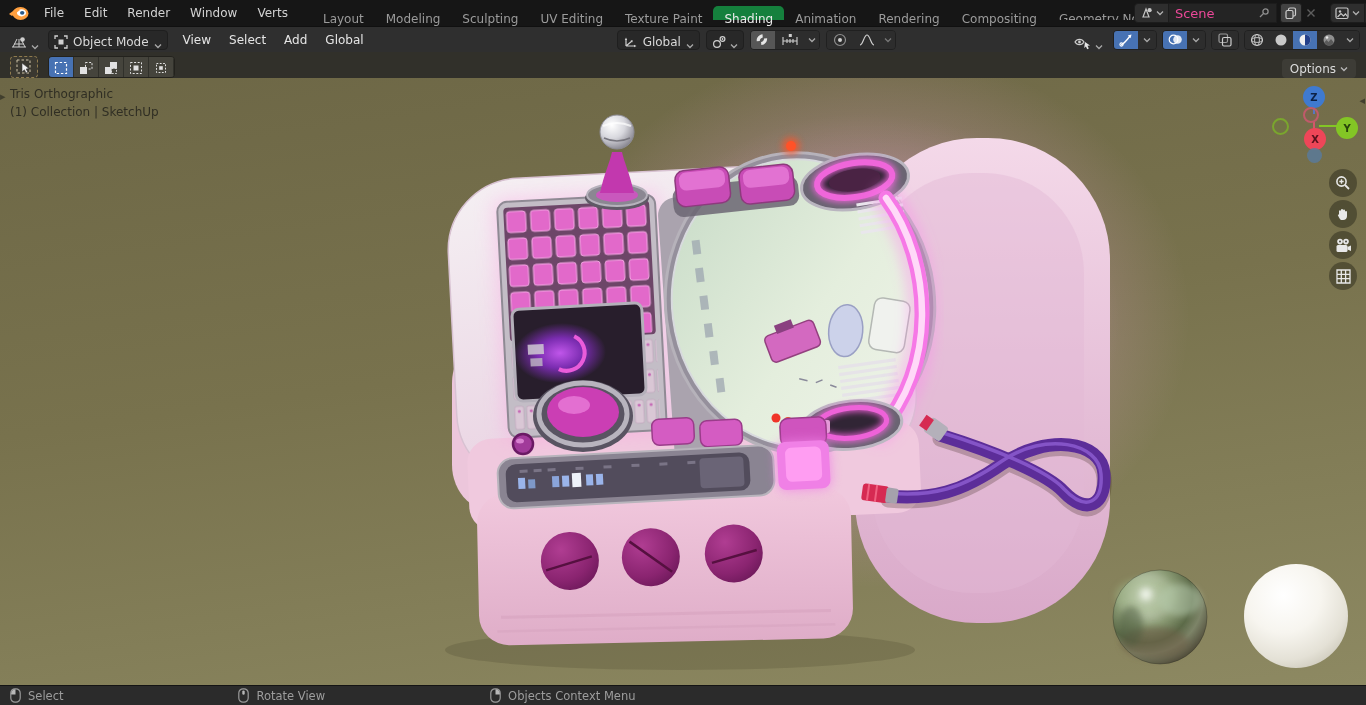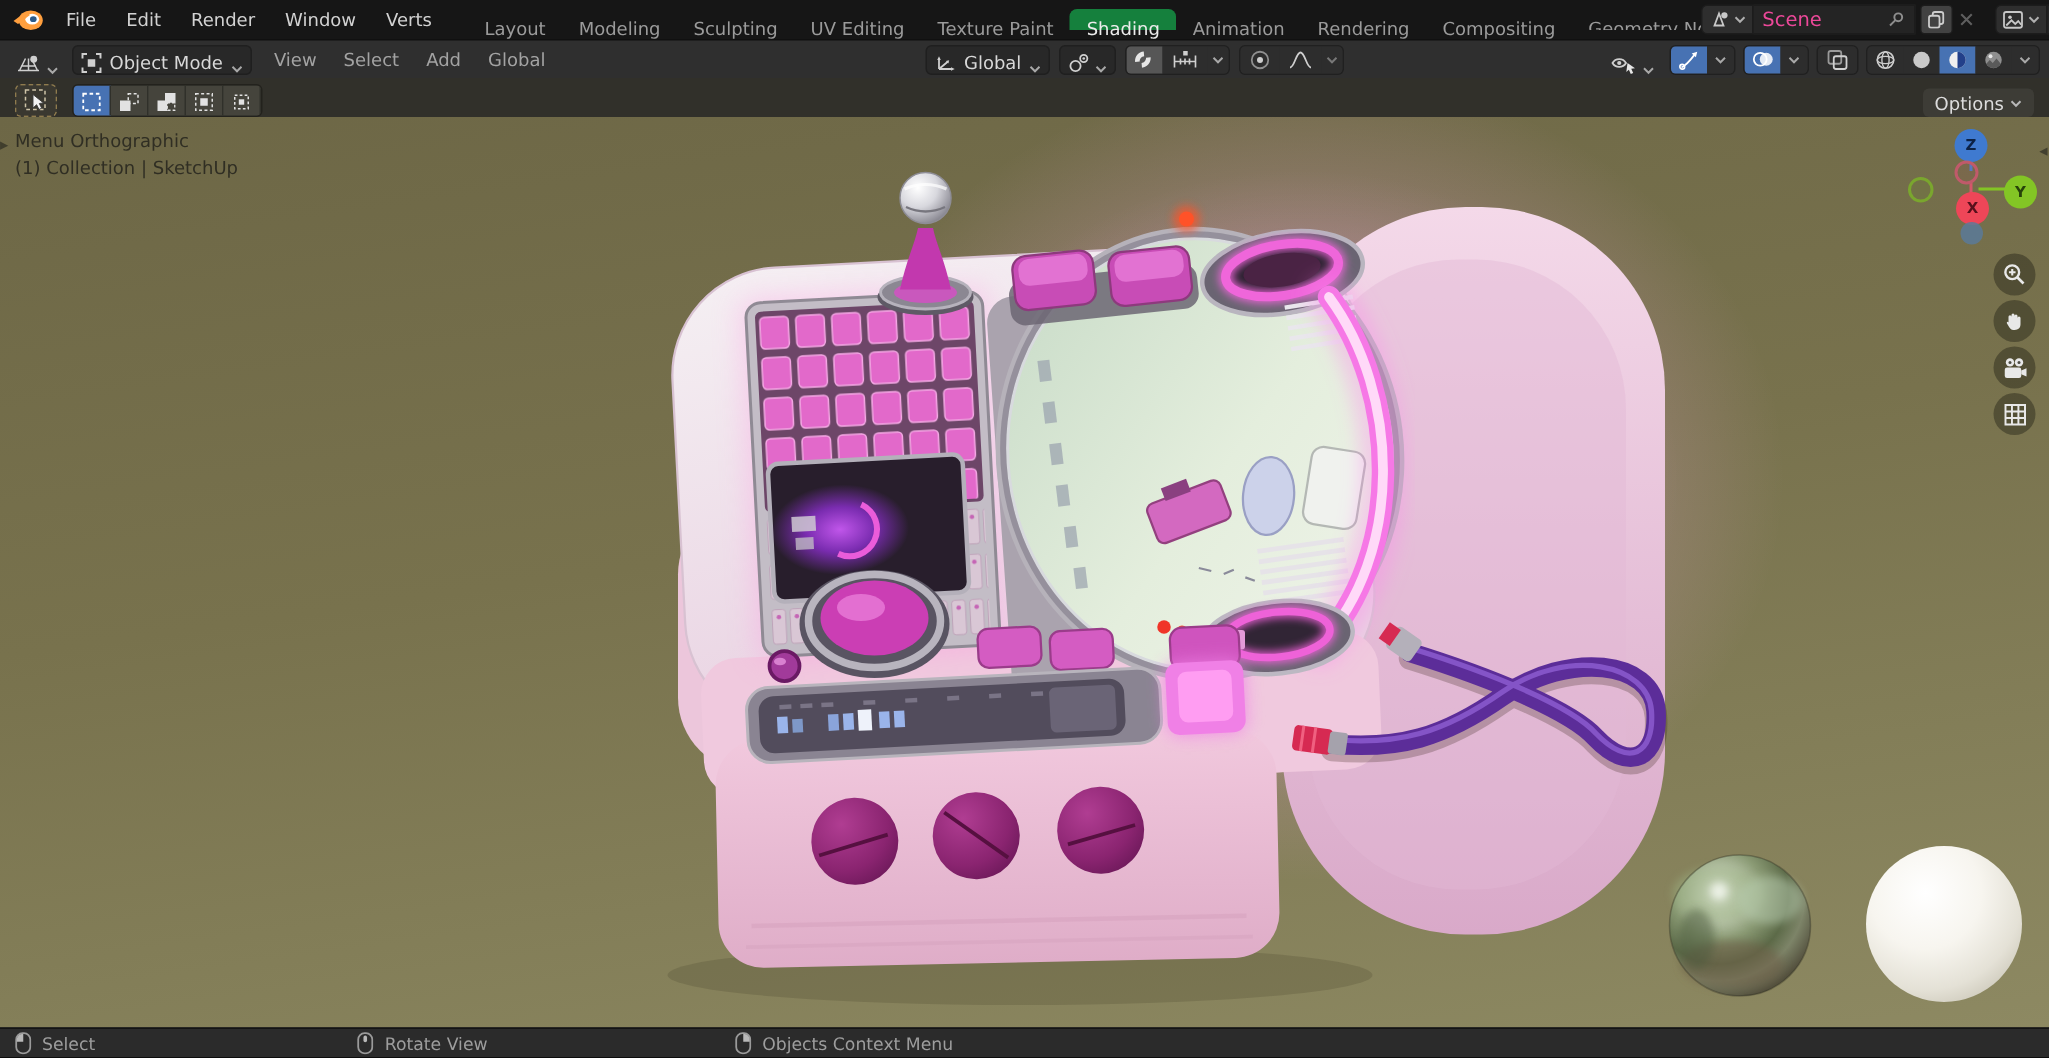--- a/index.html
+++ b/index.html
@@ -27,21 +27,21 @@
   .mini-btn { width:22px; height:20px; background:#424242; border:1px solid #1c1c1c;
     border-radius:3px; margin-left:3px; display:flex; align-items:center; justify-content:center; }
   .ghost-btn { width:18px; height:20px; display:flex; align-items:center; justify-content:center; opacity:.55; }
 
   
   .vp-header { position:absolute; top:26px; left:0; width:1366px; height:26px;
     background:#2f2f2f; border-top:1px solid #101010; display:flex; align-items:center; padding:0 6px; }
   .hbtn { display:flex; align-items:flex-end; gap:3px; height:20px; padding:0 5px; border-radius:4px; }
   .dark { background:#282828; border:1px solid #1f1f1f; }
   .hbtn .lbl { font-size:12px; color:#d8d8d8; padding:0 2px; }
-  .hmenu { height:26px; line-height:26px; padding:0 9px; font-size:12px; color:#a3a3a3; }
+  .hmenu { height:26px; line-height:26px; padding:0 9px; font-size:12px; color:#e5e5e5; }
   .ctr { margin-left:228px; display:flex; align-items:center; gap:6px;padding-left:16px; }
   .seg { display:flex; align-items:center; height:20px; border-radius:4px; overflow:hidden; border:1px solid #202020; }
   .seg > * { height:20px; display:flex; align-items:center; justify-content:center; }
   .tog { width:24px; background:#2d2d2d; }
   .tog.on-gray { background:#565656; }
   .tog.on-blue { background:#4772b3; }
   .chev-cell { width:14px; background:#2d2d2d; }
   .rgt { margin-left:auto; display:flex; align-items:center; gap:5px; }
 
   
@@ -663,21 +663,21 @@
         <ellipse cx="1155" cy="565" rx="34" ry="16" fill="#6e5f46" opacity="0.55" filter="url(#blur3)"></ellipse>
         <ellipse cx="1131" cy="548" rx="12" ry="20" fill="#4c5a3c" opacity="0.5" filter="url(#blur3)"></ellipse>
         <circle cx="1146" cy="516" r="6" fill="#f4f8f0" opacity="0.85" filter="url(#blur3)"></circle>
         <circle cx="1160" cy="539" r="47" fill="none" stroke="rgba(40,40,28,0.35)" stroke-width="1"></circle>
       </g>
       <g>
         <circle cx="1296" cy="538" r="52" fill="url(#whiteSphereG)"></circle>
       </g>
     </svg>
 
-    <div class="vp-text" style="top:9px;">Menu Orthographic</div>
+    <div class="vp-text" style="top:9px;">Tris Orthographic</div>
     <div class="vp-text" style="top:27px;">(1) Collection | SketchUp</div>
     <div class="edge-arrow" style="left:0px; top:12px;">▸</div>
     <div class="edge-arrow" style="right:1px; top:16px;">◂</div>
 
     <div class="gizmo">
       <div class="ax-line" style="left:51px; top:26px; width:2px; height:8px; background:#4a7fd4;"></div>
       <div class="ax-line" style="left:57px; top:45px; width:18px; height:2px; background:#83c525;"></div>
       <div class="ax-line" style="left:51px; top:42px; width:2px; height:9px; background:#d4576a;"></div>
       <div class="ax big" style="left:41px; top:6px; background:#3f7ad0; color:#0c2246;">Z</div>
       <div class="ax" style="left:41px; top:27px; width:16px; height:16px; border:2px solid #c05a6a; background:rgba(160,80,90,0.15);"></div>

